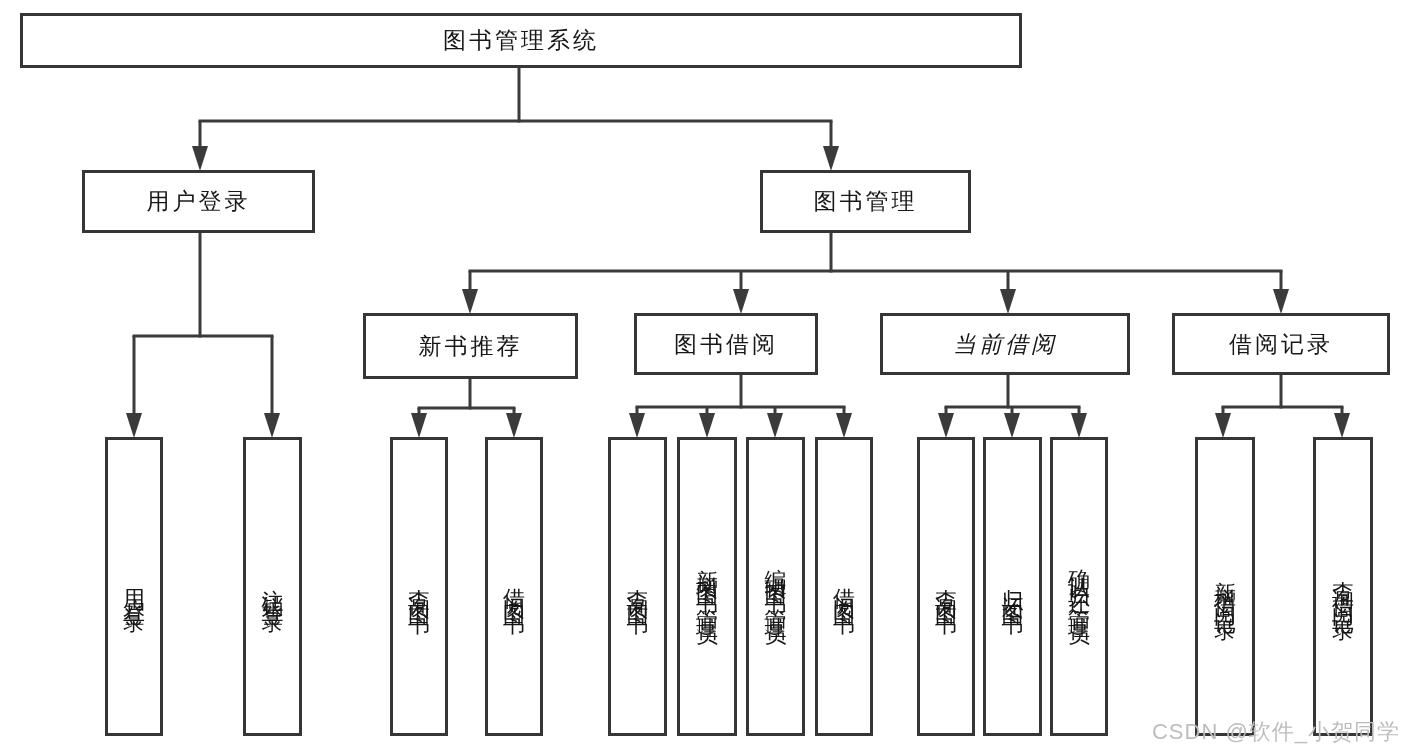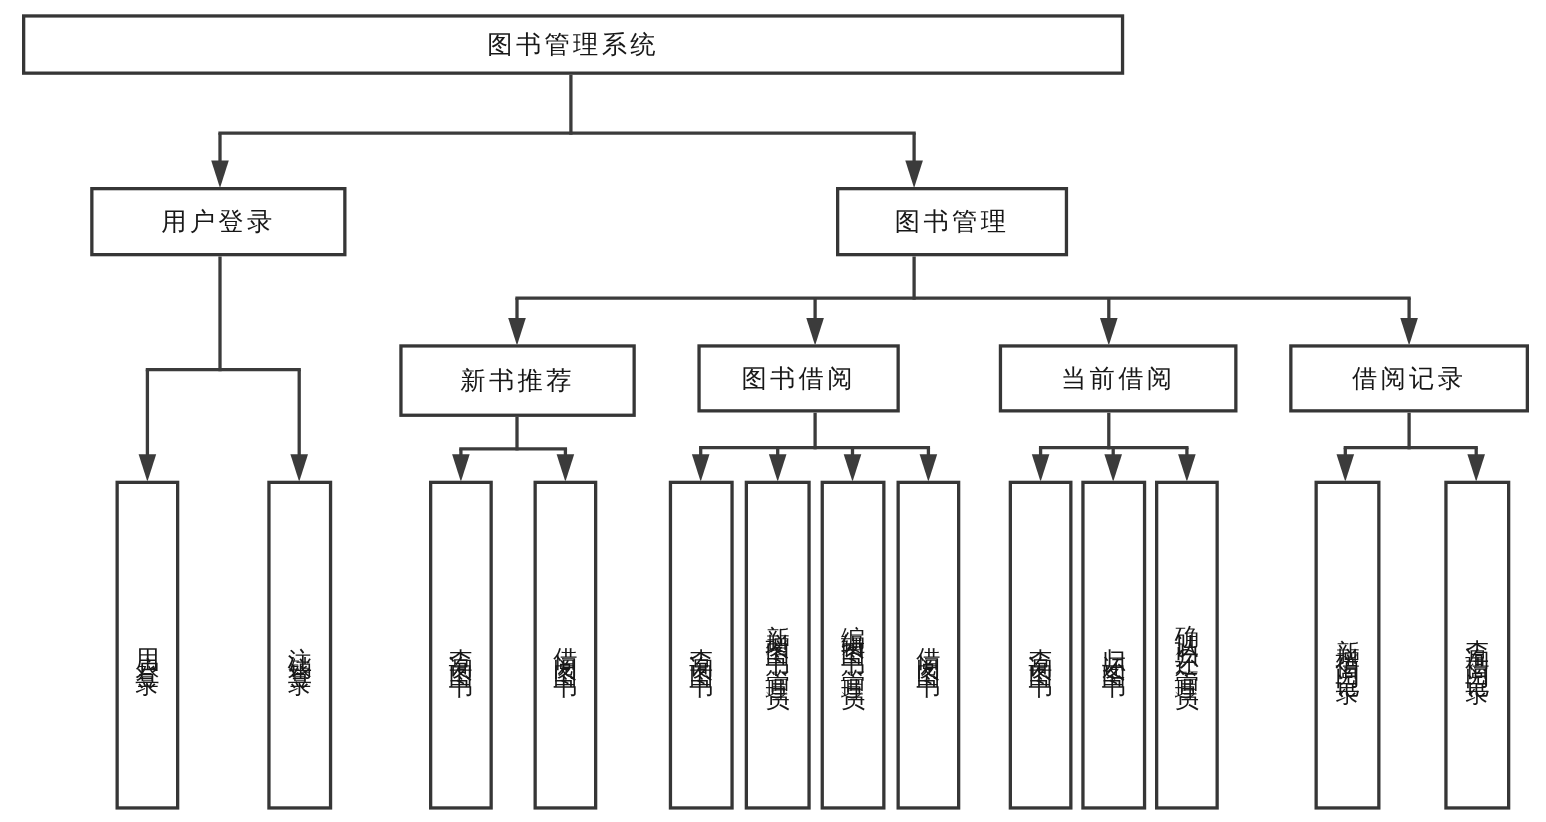--- a/index.html
+++ b/index.html
@@ -135,21 +135,21 @@
   <div class="box h" style="left:712px; top:170px; width:211px; height:63px;margin-left:48px;">
     <span class="lbl">图书管理</span>
   </div>
 
   <div class="box h" style="left:363px; top:313px; width:215px; height:66px;">
     <span class="lbl">新书推荐</span>
   </div>
   <div class="box h" style="left:634px; top:313px; width:184px; height:62px;">
     <span class="lbl">图书借阅</span>
   </div>
-  <div class="box h" style="left:908px; top:313px; width:217px; height:62px;">
+  <div class="box h" style="left:880px; top:313px; width:250px; height:62px;font-style:italic;">
     <span class="lbl">当前借阅</span>
   </div>
   <div class="box h" style="left:1172px; top:313px; width:218px; height:62px;">
     <span class="lbl">借阅记录</span>
   </div>
 
   <div class="box v" style="left:105px; top:437px; width:58px; height:299px;">
     <span class="lbl">用户登录</span>
   </div>
   <div class="box v" style="left:243px; top:437px; width:59px; height:299px;">
@@ -186,14 +186,15 @@
     <span class="lbl">确认归还（管理员）</span>
   </div>
 
   <div class="box v" style="left:1195px; top:437px; width:60px; height:299px;">
     <span class="lbl">新增借阅记录</span>
   </div>
   <div class="box v" style="left:1313px; top:437px; width:60px; height:299px;">
     <span class="lbl">查询借阅记录</span>
   </div>
 
+  <div class="watermark">CSDN @软件_小贺同学</div>
 
 </div>
 
 </body></html>

